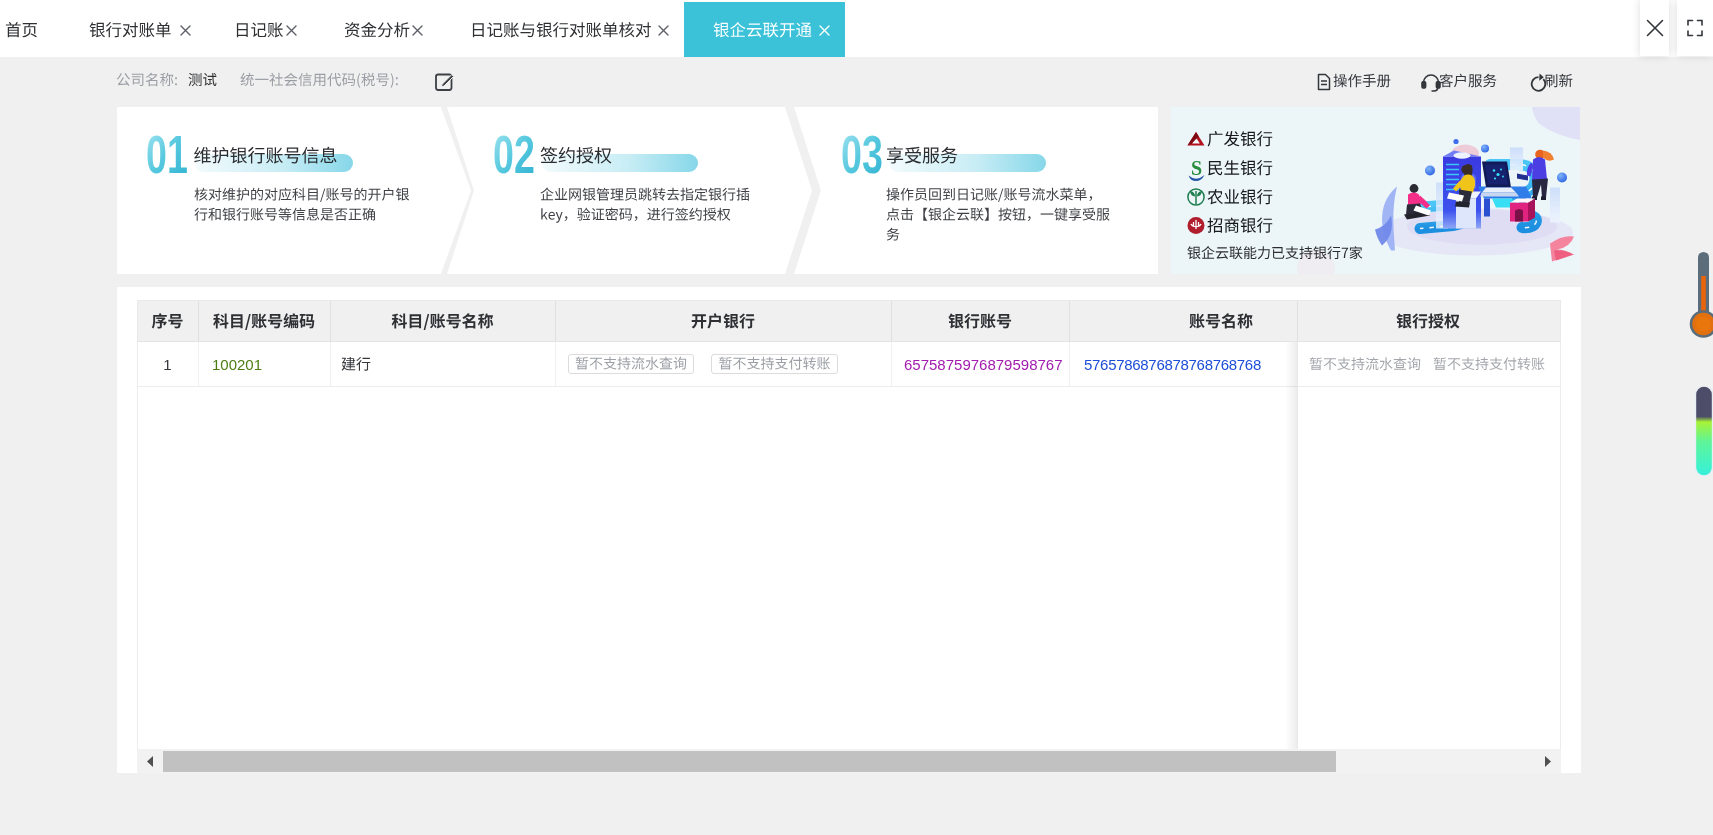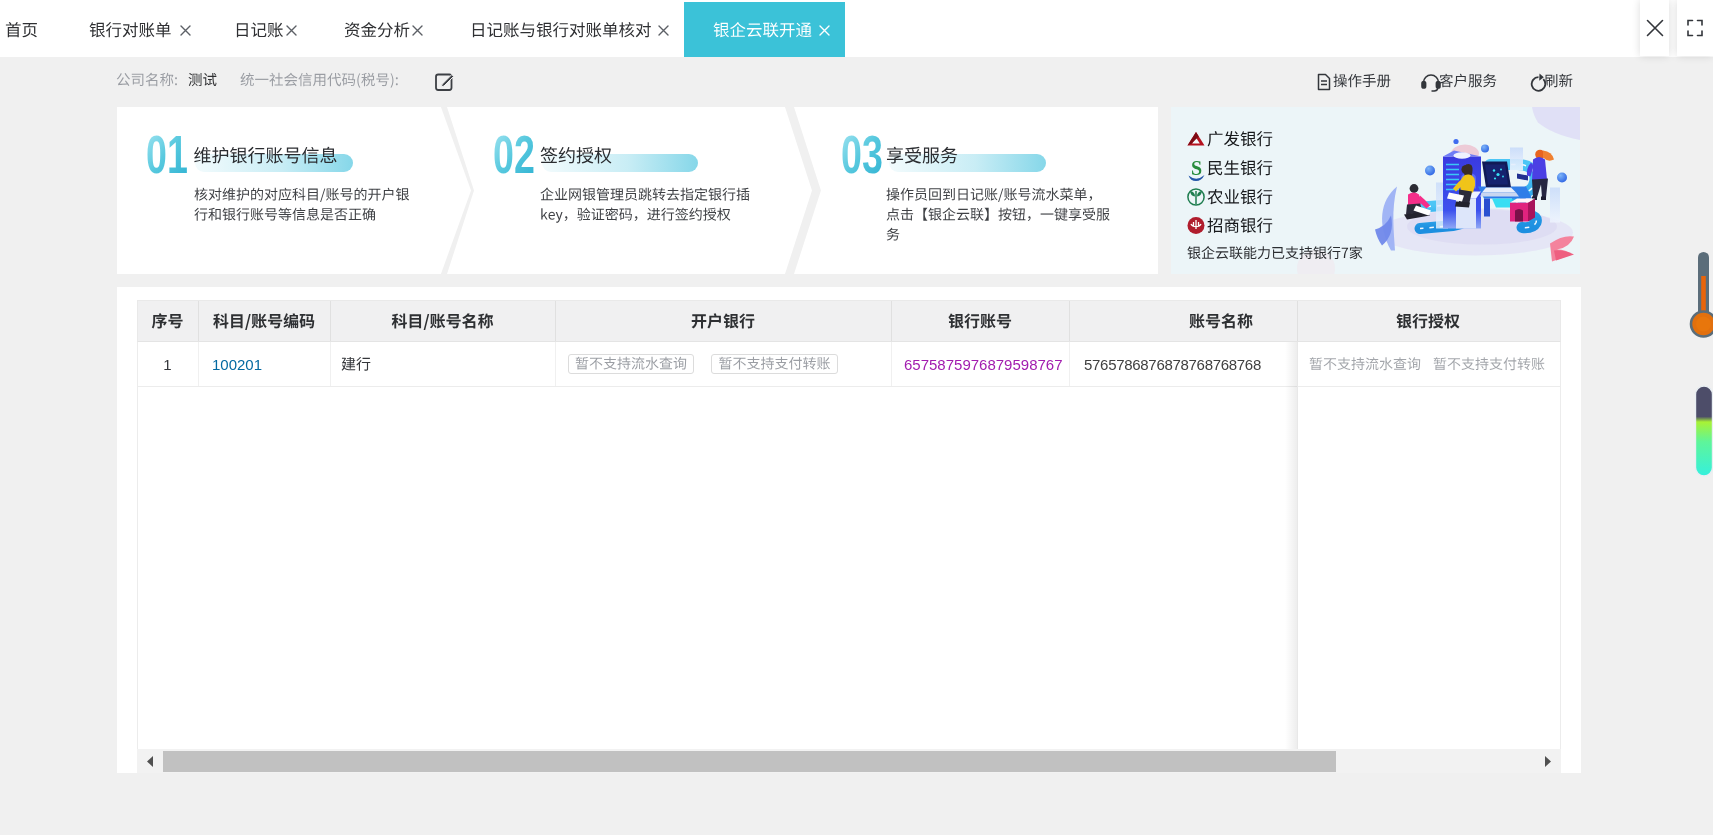--- a/index.html
+++ b/index.html
@@ -216,23 +216,23 @@
 <div class="abs" style="left:891px;top:342px;width:1px;height:44px;background:#f0f0f0"></div>
 <div class="abs" style="left:1069px;top:342px;width:1px;height:44px;background:#f0f0f0"></div>
 
 <div class="abs" style="left:137px;top:342px;width:1px;height:407px;background:#ececec"></div>
 <div class="abs" style="left:1560px;top:342px;width:1px;height:407px;background:#ececec"></div>
 
 <div class="abs" style="left:1285px;top:342px;width:12px;height:407px;background:linear-gradient(90deg,rgba(0,0,0,0),rgba(0,0,0,0.07))"></div>
 <div class="abs" style="left:1297px;top:342px;width:1px;height:407px;background:#e8e8e8"></div>
 
 <div class="abs" style="left:137px;top:356px;width:61px;text-align:center;font-size:15px;color:#35373b">1</div>
-<div class="abs" style="left:212px;top:356px;font-size:15px;color:#0369a1">100201</div>
+<div class="abs" style="left:212px;top:356px;font-size:15px;color:#4d7c0f">100201</div>
 <div class="abs" style="left:904px;top:356px;font-size:15px;color:#a21caf">6575875976879598767</div>
-<div class="abs" style="left:1084px;top:356px;font-size:15px;color:#404040;letter-spacing:-0.3px">5765786876878768768768</div>
+<div class="abs" style="left:1084px;top:356px;font-size:15px;color:#1d4ed8;letter-spacing:-0.3px">5765786876878768768768</div>
 
 <div class="abs" style="left:568px;top:354px;width:126px;height:20px;border:1px solid #dcdcdc;border-radius:3px;background:#fff"></div>
 <div class="abs" style="left:711px;top:354px;width:127px;height:20px;border:1px solid #dcdcdc;border-radius:3px;background:#fff"></div>
 
 <div class="abs" style="left:137px;top:749px;width:1424px;height:25px;background:#f2f2f2"></div>
 <div class="abs" style="left:163px;top:751px;width:1173px;height:21px;background:#c1c1c1"></div>
 <svg class="abs" style="left:137px;top:749px" width="1424" height="25">
   <path d="M16 7 L10 12.5 L16 18 Z" fill="#505050"></path>
   <path d="M1408 7 L1414 12.5 L1408 18 Z" fill="#505050"></path>
 </svg>

